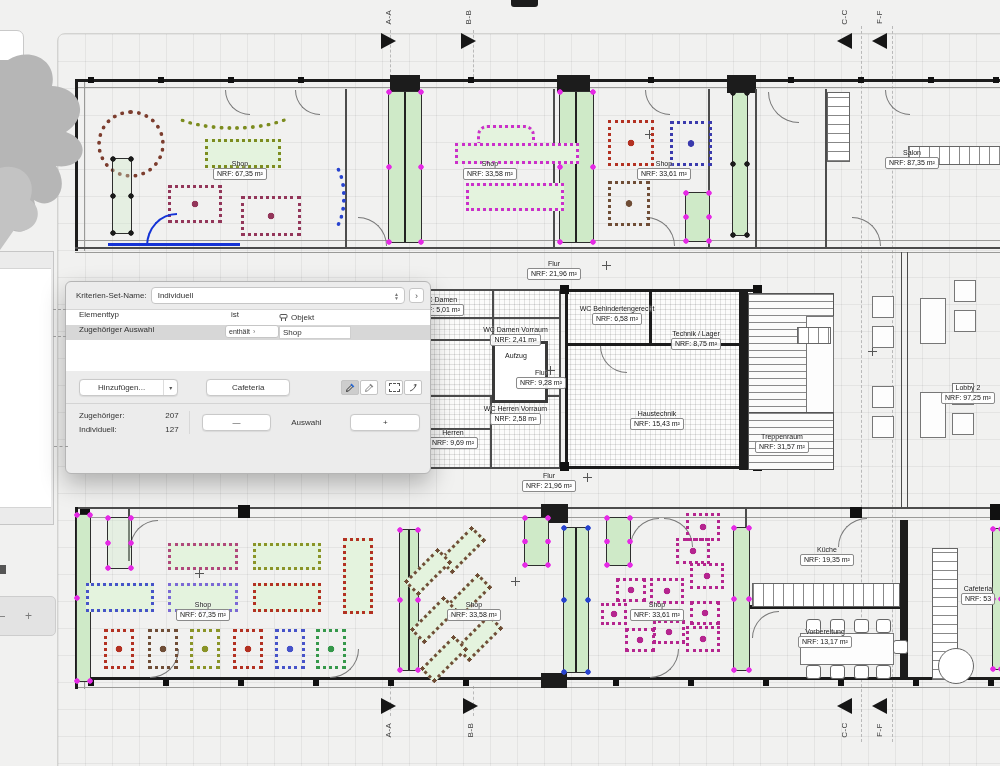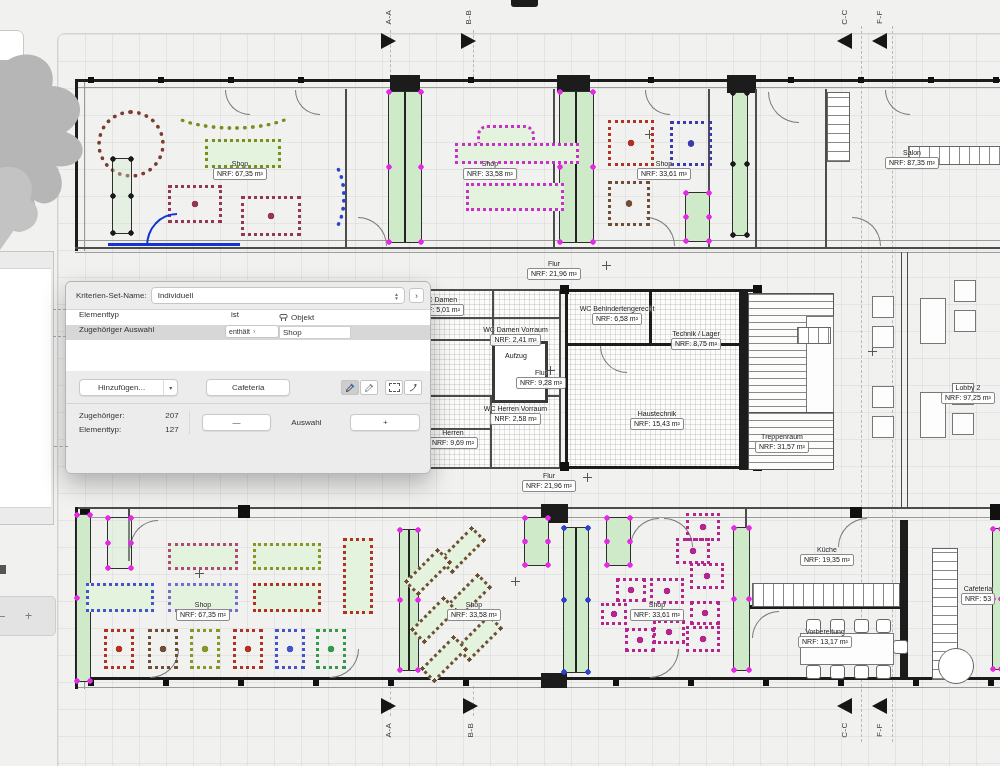--- a/index.html
+++ b/index.html
@@ -519,20 +519,20 @@
             <path d="M7 1.5 L4.8 2.1 M7 1.5 L6.4 3.7" stroke="#555" stroke-width="1"></path>
           </svg>
       </div>
     </div>
   </div>
   <div class="dlg-divider"></div>
   <div class="dlg-footer">
     <div class="stats">
       <span>Zugehöriger:</span>
       <span class="v">207</span>
-      <span>Elementtyp:</span>
+      <span>Individuell:</span>
       <span class="v">127</span>
     </div>
     <div class="btn btn-minus">—</div>
     <span class="ausw">Auswahl</span>
     <div class="btn btn-plus">+</div>
   </div>
 </div>
 
 </body></html>

